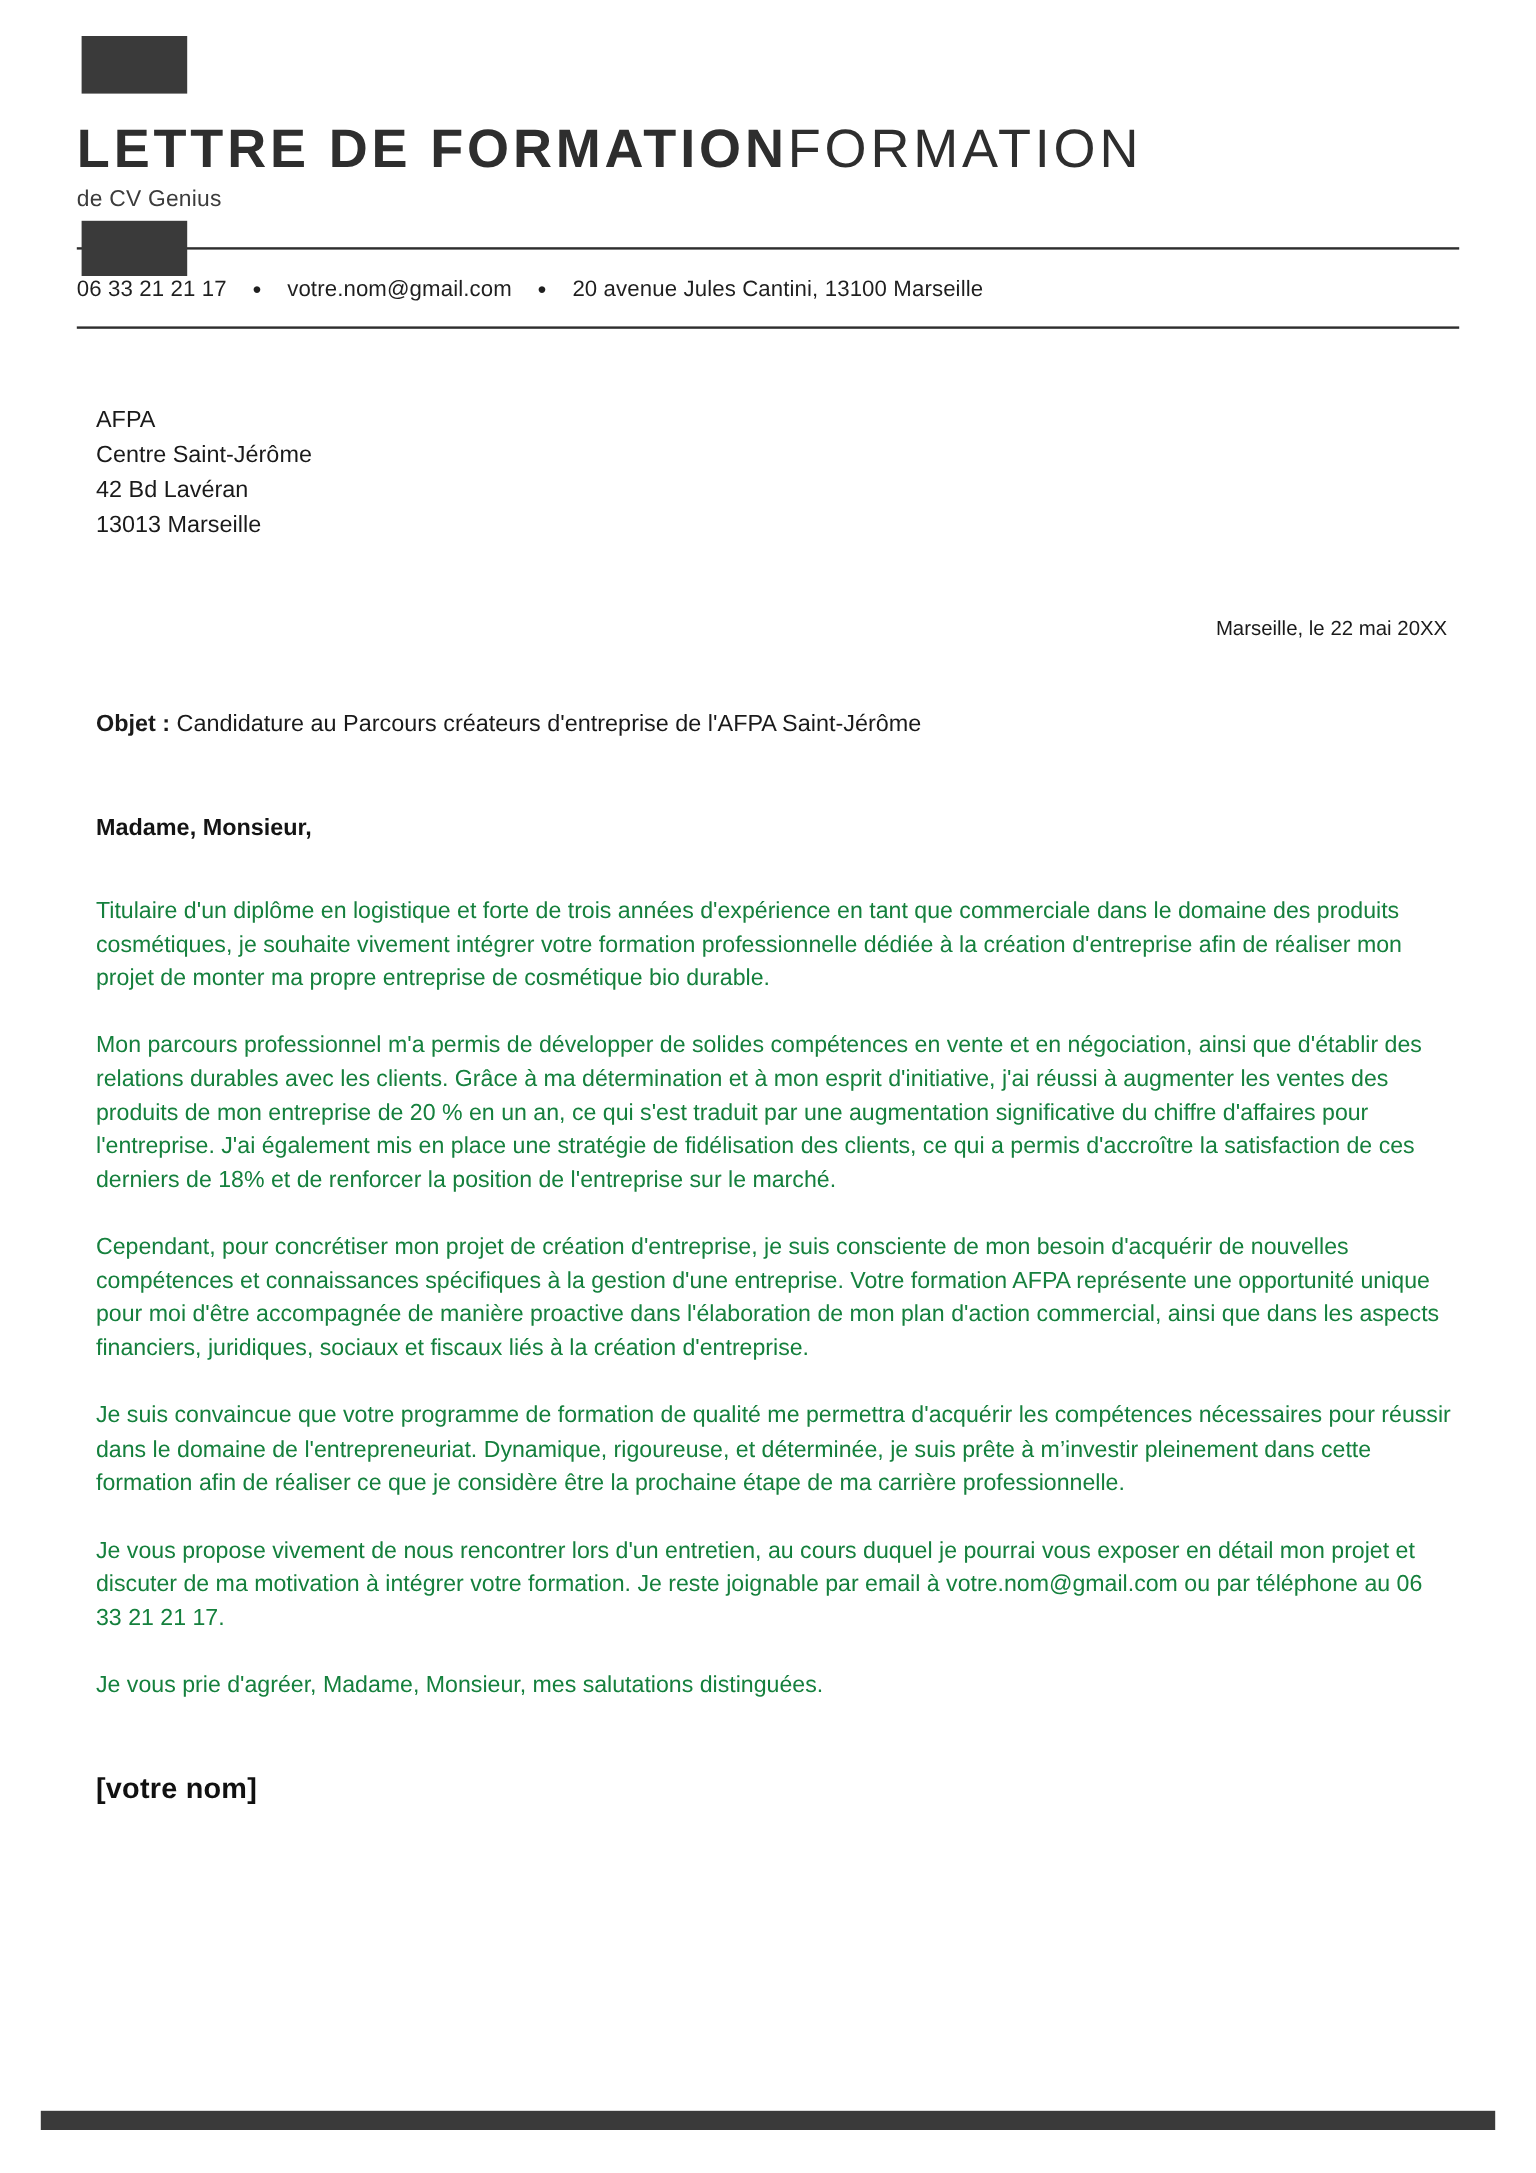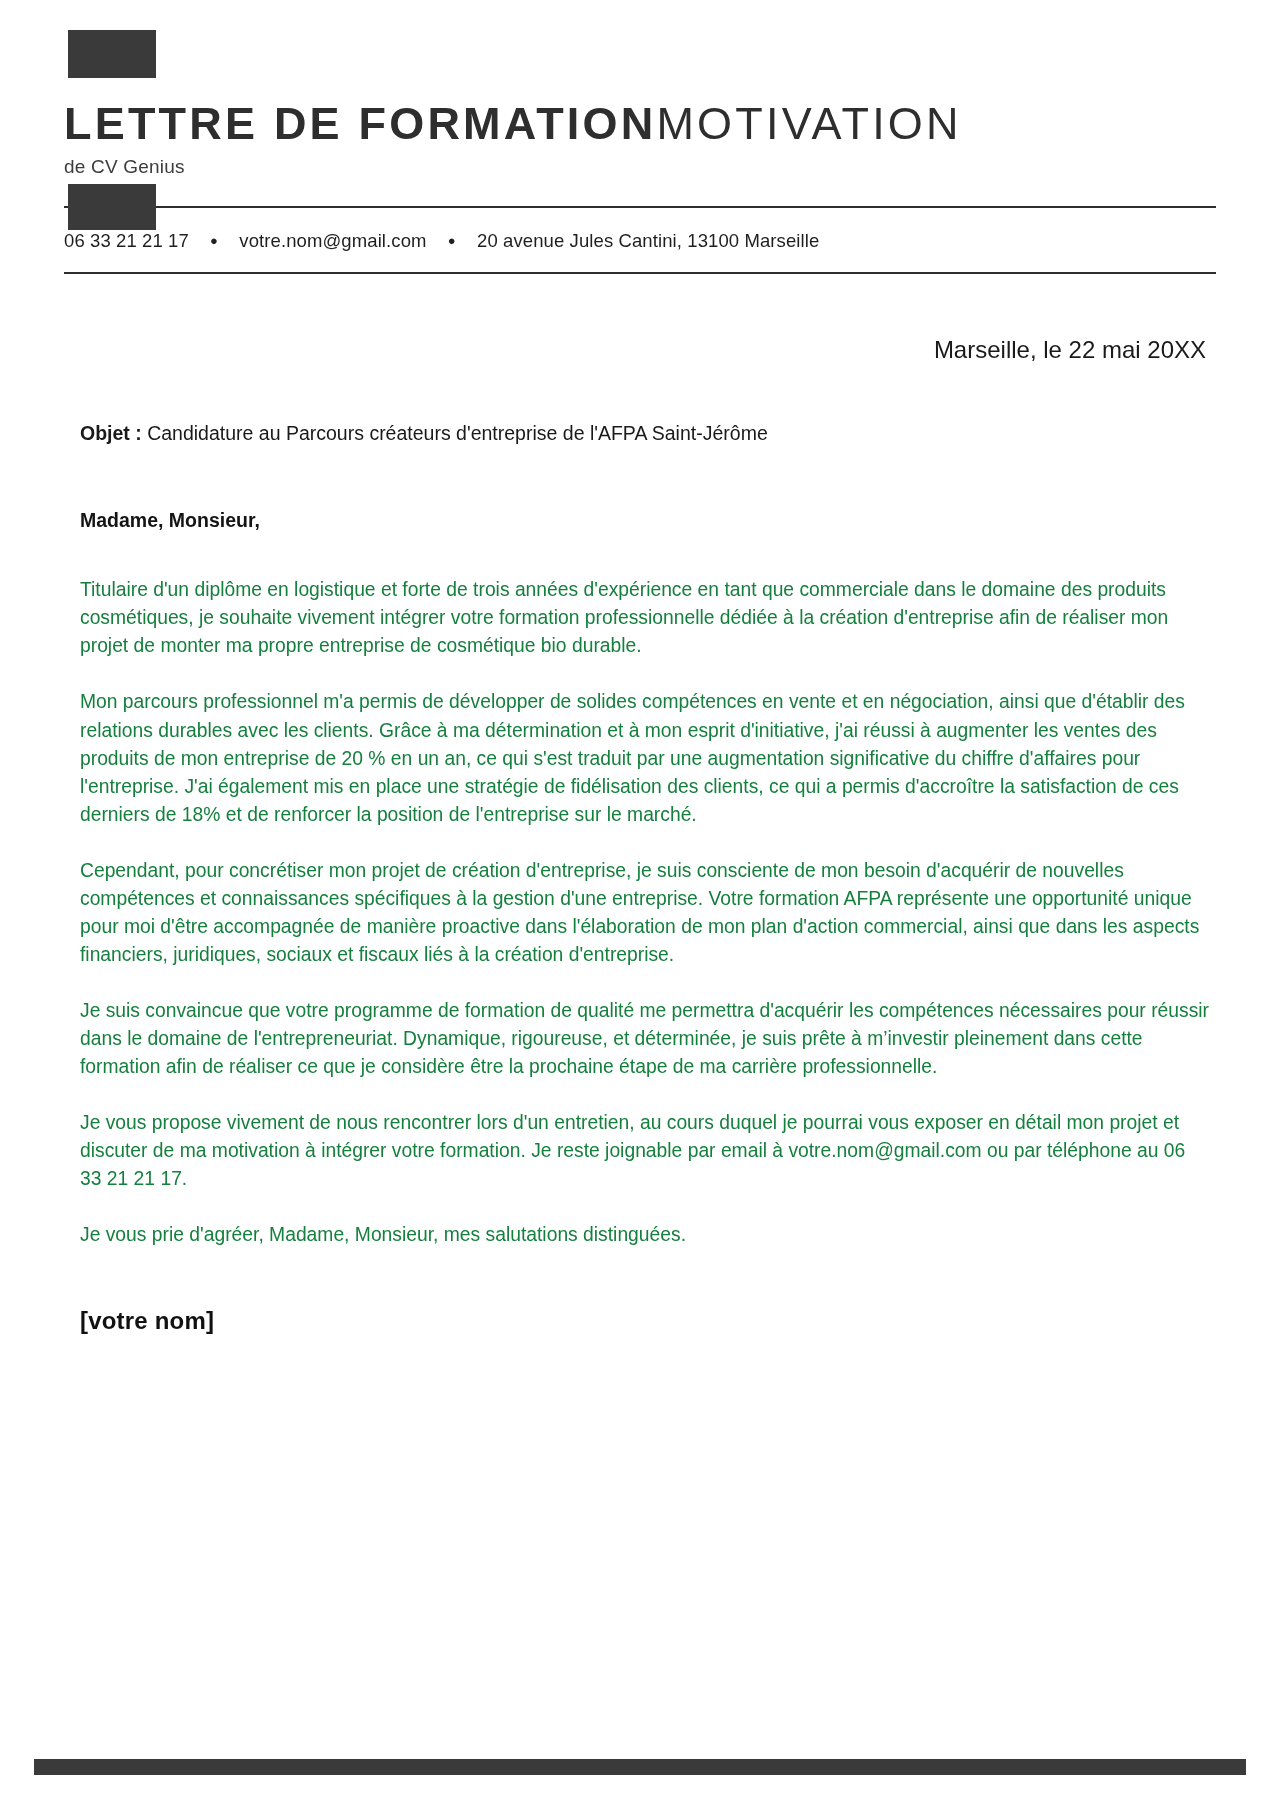--- a/index.html
+++ b/index.html
@@ -98,21 +98,21 @@
     font-size: 19.5px;
     line-height: 1.48;
     color: #1a1a1a;
     padding-left: 16px;
   }
   .recipient div { white-space: nowrap; }
 
   .date-line {
     margin-top: 62px;
     text-align: right;
-    font-size: 24px;
+    font-size: 17px;
     color: #1a1a1a;
     padding-right: 10px;
   }
 
   .subject {
     margin-top: 58px;
     font-size: 19.5px;
     color: #1a1a1a;
     padding-left: 16px;
   }
@@ -160,40 +160,46 @@
   }
 </style>
 </head>
 <body>
 
 <div class="page">
 
   <div class="header">
     <div class="accent-block top"></div>
     <div class="title-row">
-      <span class="title-strong">LETTRE DE FORMATION</span><span class="title-light">MOTIVATION</span>
+      <span class="title-strong">LETTRE DE FORMATION</span><span class="title-light">FORMATION</span>
     </div>
     <div class="subtitle">de CV Genius</div>
     <div class="accent-block bottom"></div>
   </div>
 
   <div class="rule rule-top"></div>
 
   <div class="contact-bar">
     <span class="contact-item">06 33 21 21 17</span>
     <span class="contact-sep">●</span>
     <span class="contact-item">votre.nom@gmail.com</span>
     <span class="contact-sep">●</span>
     <span class="contact-item">20 avenue Jules Cantini, 13100 Marseille</span>
   </div>
 
   <div class="rule rule-bottom"></div>
 
   <div class="letter">
 
+    <div class="recipient">
+      <div>AFPA</div>
+      <div>Centre Saint-Jérôme</div>
+      <div>42 Bd Lavéran</div>
+      <div>13013 Marseille</div>
+    </div>
 
     <div class="date-line">Marseille, le 22 mai 20XX</div>
 
     <div class="subject">
       <span class="label">Objet :</span><span> Candidature au Parcours créateurs d'entreprise de l'AFPA Saint-Jérôme</span>
     </div>
 
     <div class="salutation">Madame, Monsieur,</div>
 
     <div class="body-copy">

